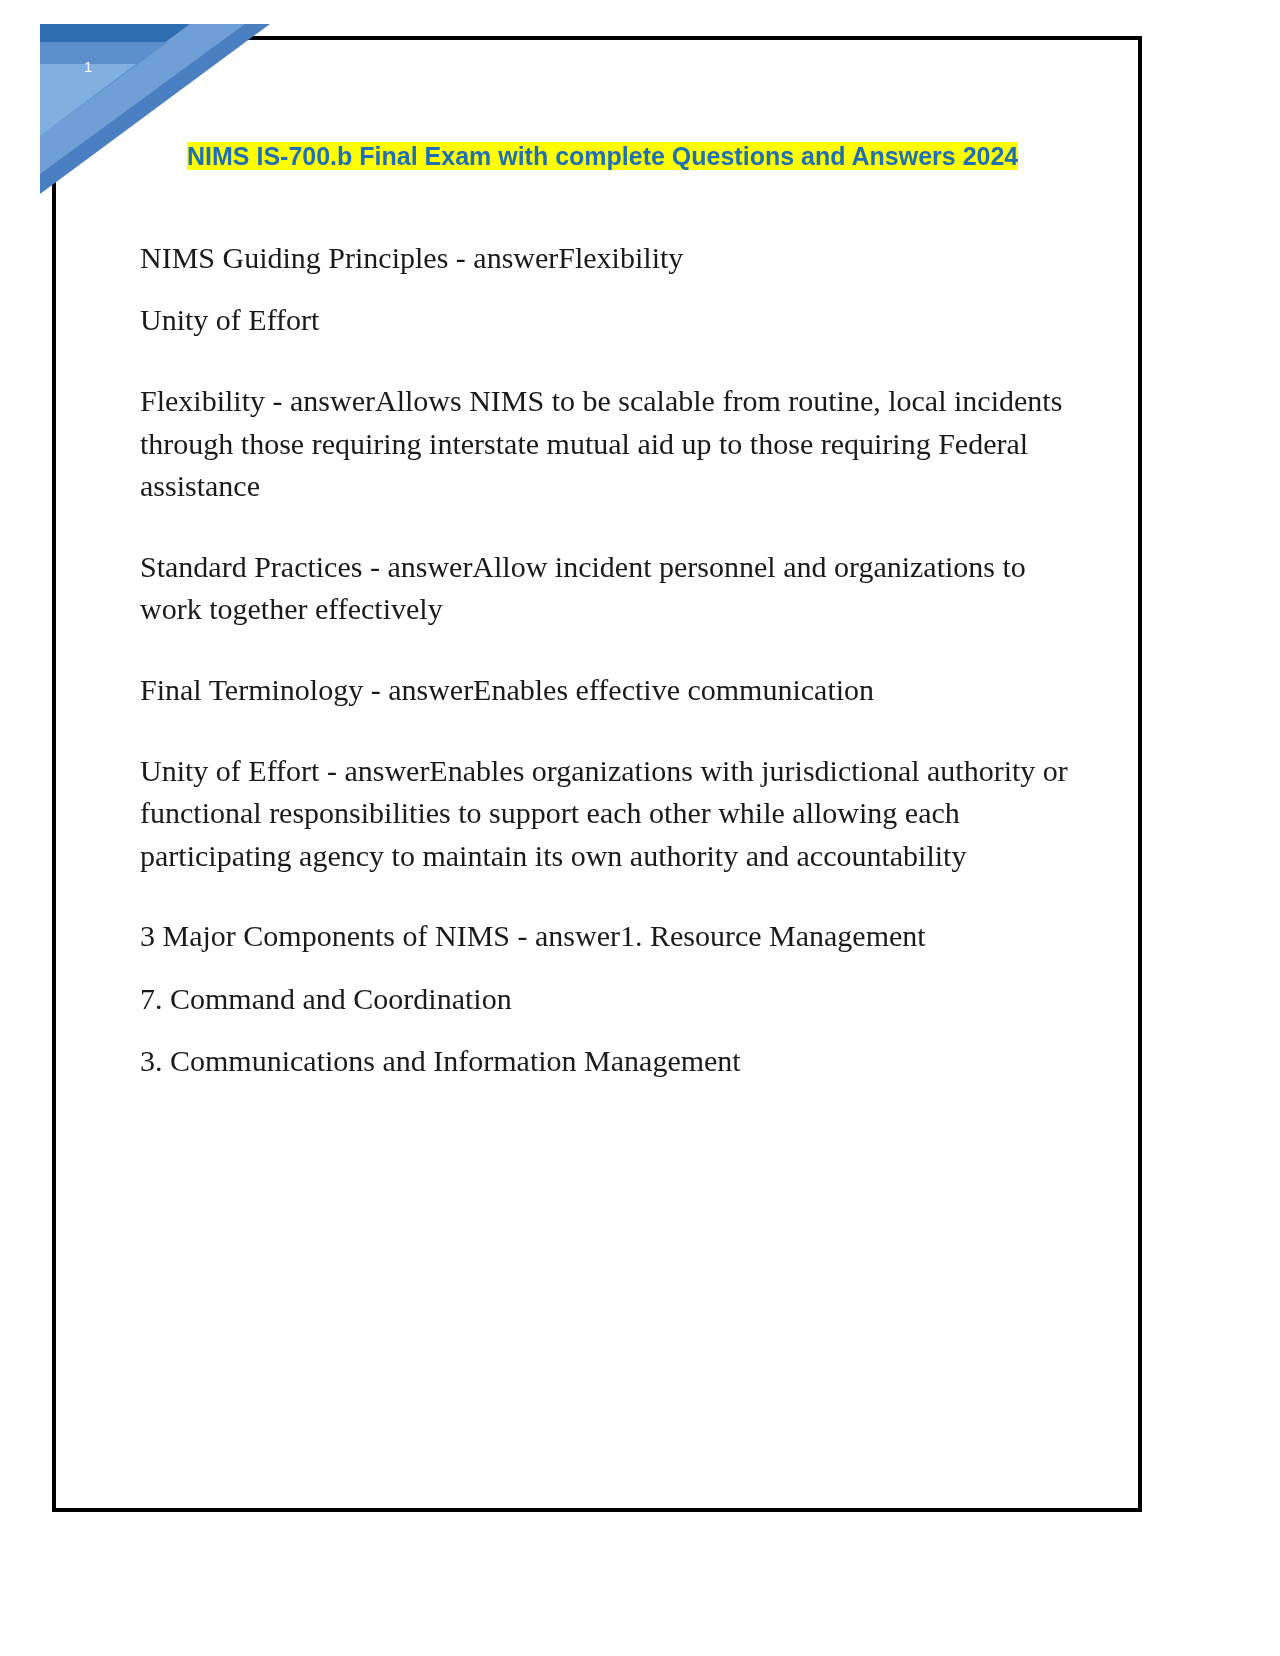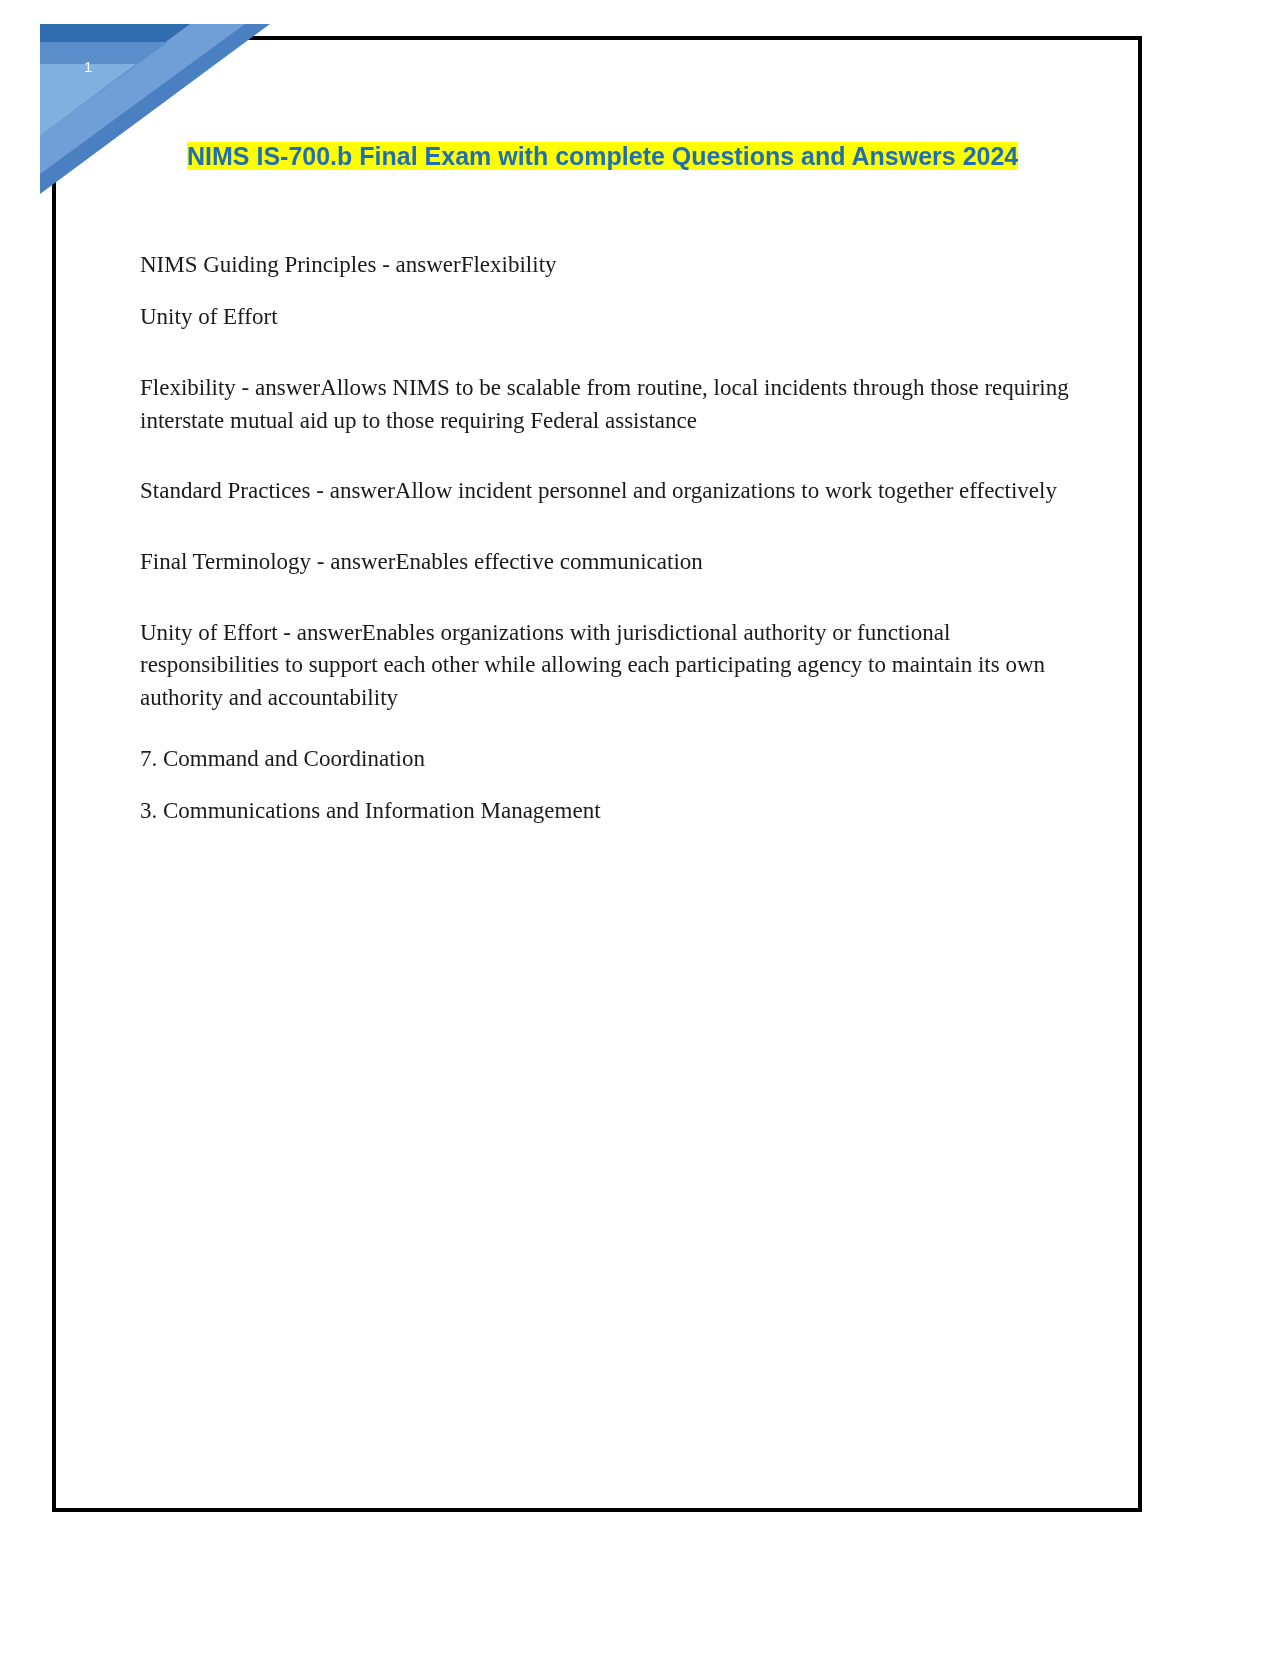--- a/index.html
+++ b/index.html
@@ -61,36 +61,36 @@
     left: 140px;
     top: 100px;
     width: 960px;
   }
 
   .doc-title {
     font-family: "Liberation Sans", sans-serif;
     font-size: 25px;
     font-weight: bold;
     color: #1f6fb5;
-    margin: 40px 0 15px 22px;
+    margin: 40px 0 3px 22px;
     line-height: 1.35;
     display: inline-block;
     padding-left: 25px;
   }
   .hl {
     background: #ffff00;
   }
 
   .body-block {
     margin-top: 60px;
   }
 
   .para {
     font-family: "Liberation Serif", serif;
-    font-size: 23px;
+    font-size: 30px;
     line-height: 1.42;
     color: #1a1a1a;
     margin: 0 0 28px 0;
     max-width: 945px;
   }
 
   .para.tight {
     margin-bottom: 20px;
   }
 
@@ -127,18 +127,19 @@
       <p class="para gap-lg">Flexibility - answerAllows NIMS to be scalable from routine, local incidents through those requiring interstate mutual aid up to those requiring Federal assistance</p>
 
 
 
       <p class="para gap-lg">Standard Practices - answerAllow incident personnel and organizations to work together effectively</p>
 
       <p class="para gap-lg">Final Terminology - answerEnables effective communication</p>
 
       <p class="para gap-lg">Unity of Effort - answerEnables organizations with jurisdictional authority or functional responsibilities to support each other while allowing each participating agency to maintain its own authority and accountability</p>
 
+      <p class="para gap-lg tight">3 Major Components of NIMS - answer1. Resource Management</p>
       <p class="para tight">7. Command and Coordination</p>
       <p class="para tight">3. Communications and Information Management</p>
 
     </div>
   </div>
 </div>
 
 </body></html>

